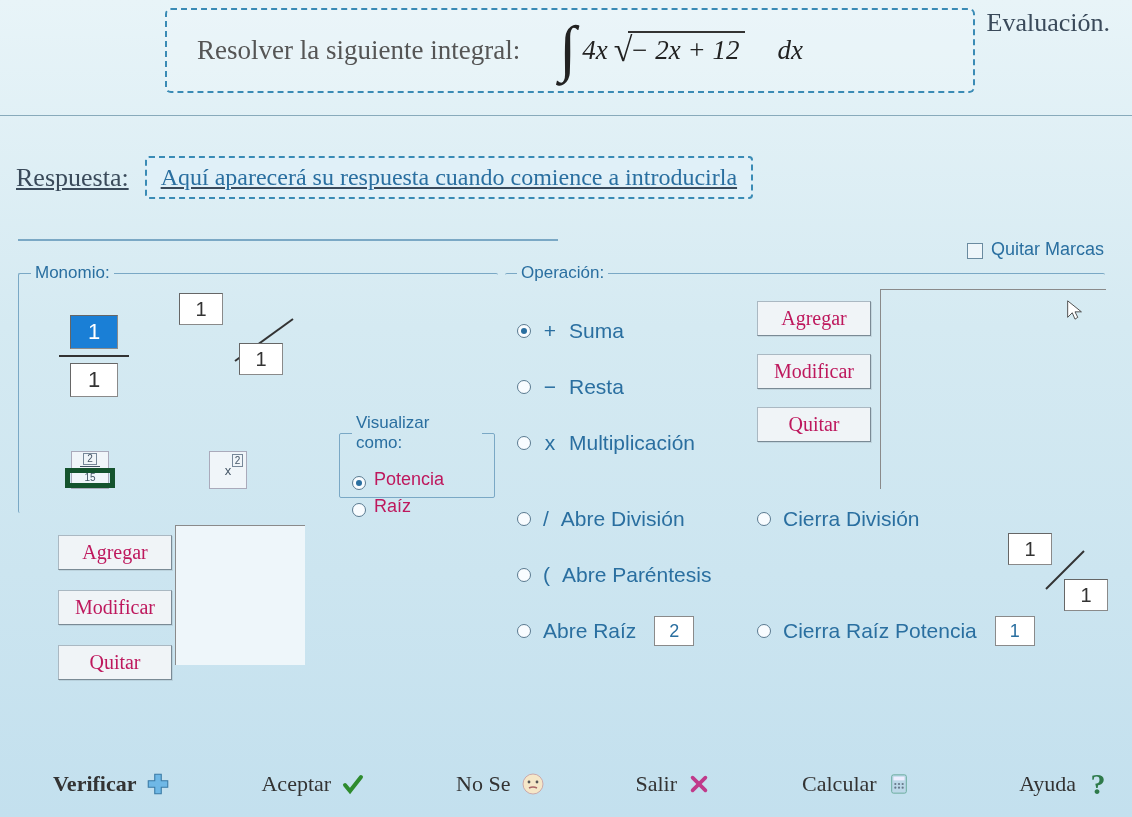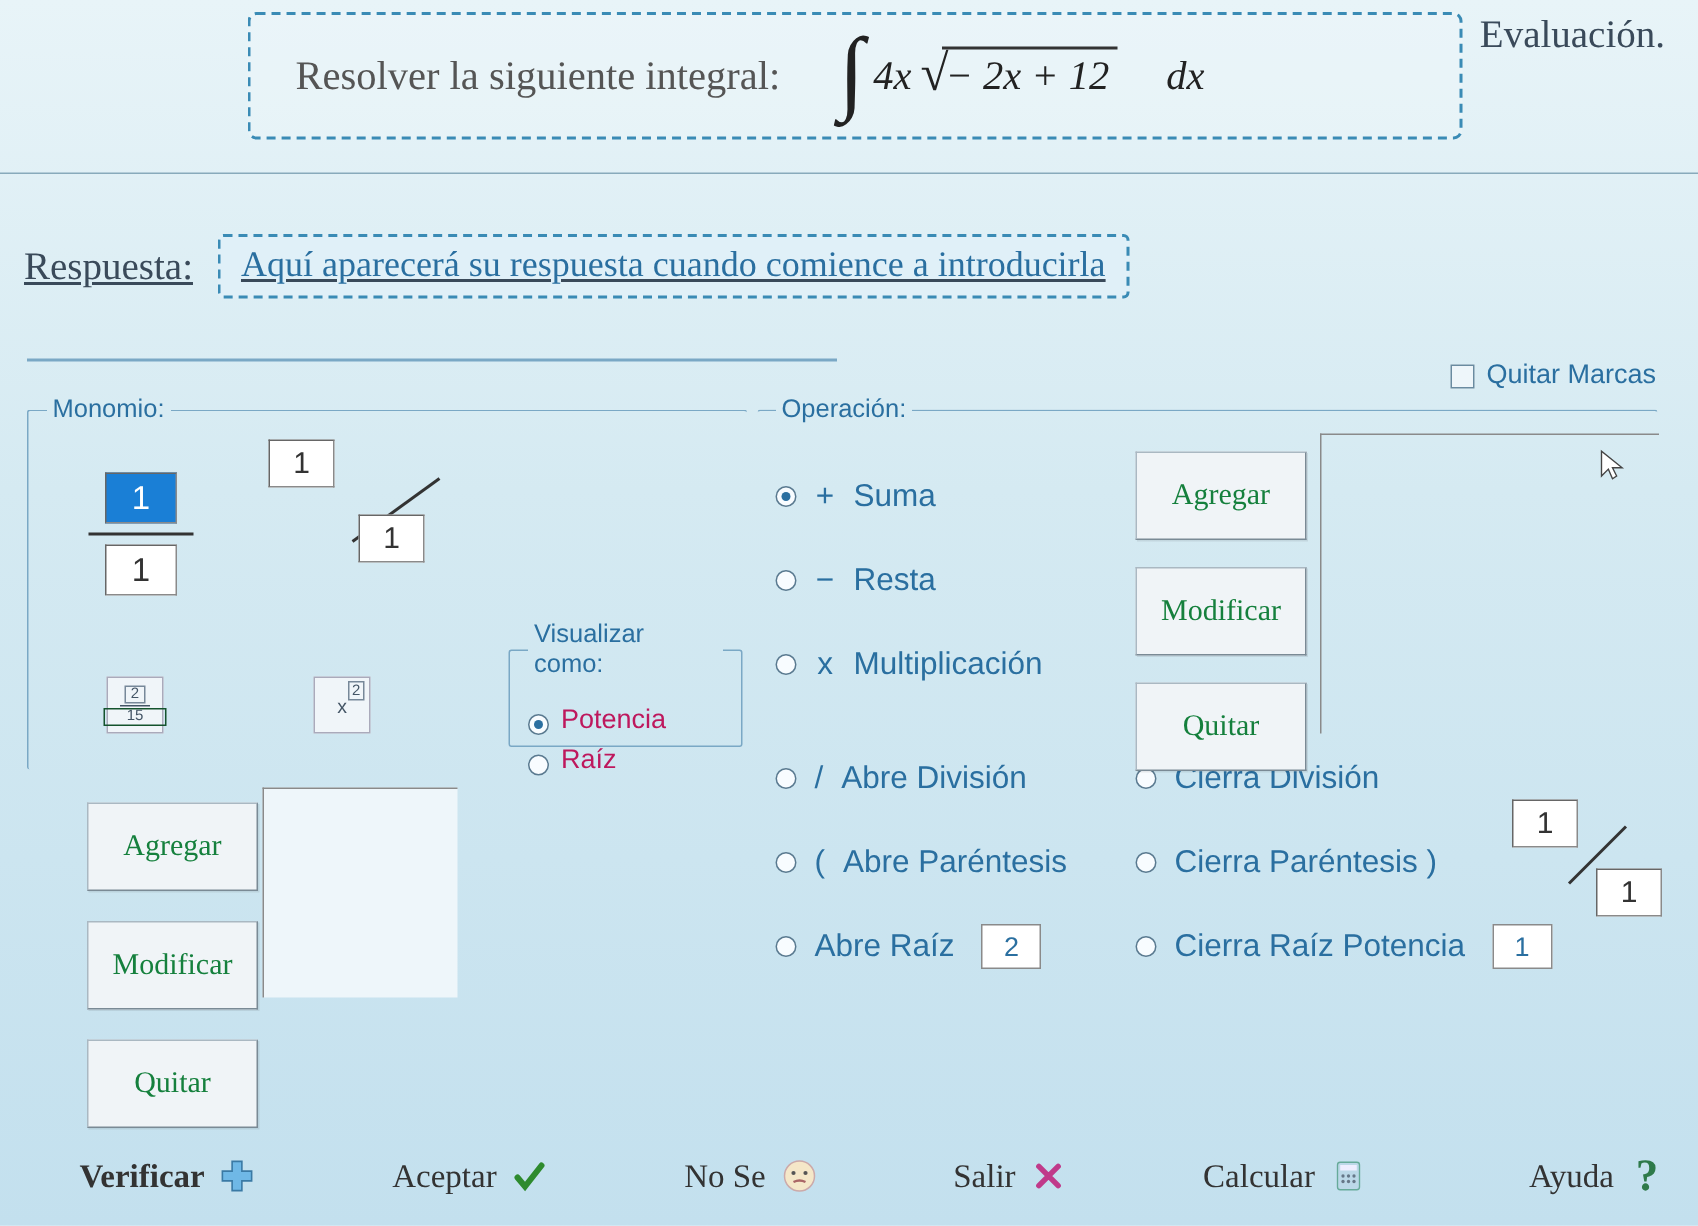--- a/index.html
+++ b/index.html
@@ -242,24 +242,24 @@
     display: flex;
     flex-direction: column;
     gap: 20px;
   }
   .btn {
     display: inline-block;
     background: #f0f4f7;
     border: 1px solid #aab8c2;
     border-bottom-color: #7a8a95;
     border-right-color: #7a8a95;
-    padding: 17px 16px;
+    padding: 5px 16px;
     font-family: Georgia, serif;
     font-size: 20px;
-    color: #15803d;
+    color: #be185d;
     cursor: pointer;
     box-shadow: 1px 1px 0 rgba(0,0,0,0.08);
     text-align: center;
   }
   .expression-preview {
     position: absolute;
     left: 175px; top: 286px;
     width: 130px; height: 140px;
     border-left: 1px solid #8a8a8a;
     border-top: 1px solid #8a8a8a;
@@ -417,21 +417,21 @@
             <line x1="6" y1="48" x2="64" y2="6" stroke="#333" stroke-width="2"></line>
           </svg>
       </div>
       <div class="small-input" style="left:70px; top:50px;">1</div>
     </div>
 
     <div class="icon-btn" style="left:52px; top:168px;">
       <span style="display:flex;flex-direction:column;align-items:center;line-height:1;">
         <span style="border:1px solid #789;padding:0 3px;font-size:10px;">2</span>
         <span style="border-top:1px solid #456;width:20px;margin:1px 0;"></span>
-        <span style="border:1px solid #14532d;padding:0 14px;font-size:10px;">15</span>
+        <span style="border:5px solid #14532d;padding:0 14px;font-size:10px;">15</span>
       </span>
     </div>
     <div class="icon-btn" style="left:190px; top:168px;">
       <span style="position:relative;">
         <span>x</span>
         <span style="position:absolute;top:-9px;right:-12px;border:1px solid #789;font-size:10px;padding:0 2px;">2</span>
       </span>
     </div>
 
     <fieldset class="visualizar">
@@ -496,24 +496,20 @@
       <div class="op-col-b">
         <span class="radio"></span>
         <span>Cierra División</span>
       </div>
     </div>
     <div class="op-row-wide">
       <div class="op-col-a">
         <span class="radio"></span>
         <span class="sym">(</span>
         <span>Abre Paréntesis</span>
-      </div>
-      <div class="op-col-b">
-        <span class="radio"></span>
-        <span>Cierra Paréntesis )</span>
       </div>
     </div>
     <div class="op-row-wide">
       <div class="op-col-a">
         <span class="radio"></span>
         <span>Abre Raíz</span>
         <span class="tiny-input">2</span>
       </div>
       <div class="op-col-b">
         <span class="radio"></span>

